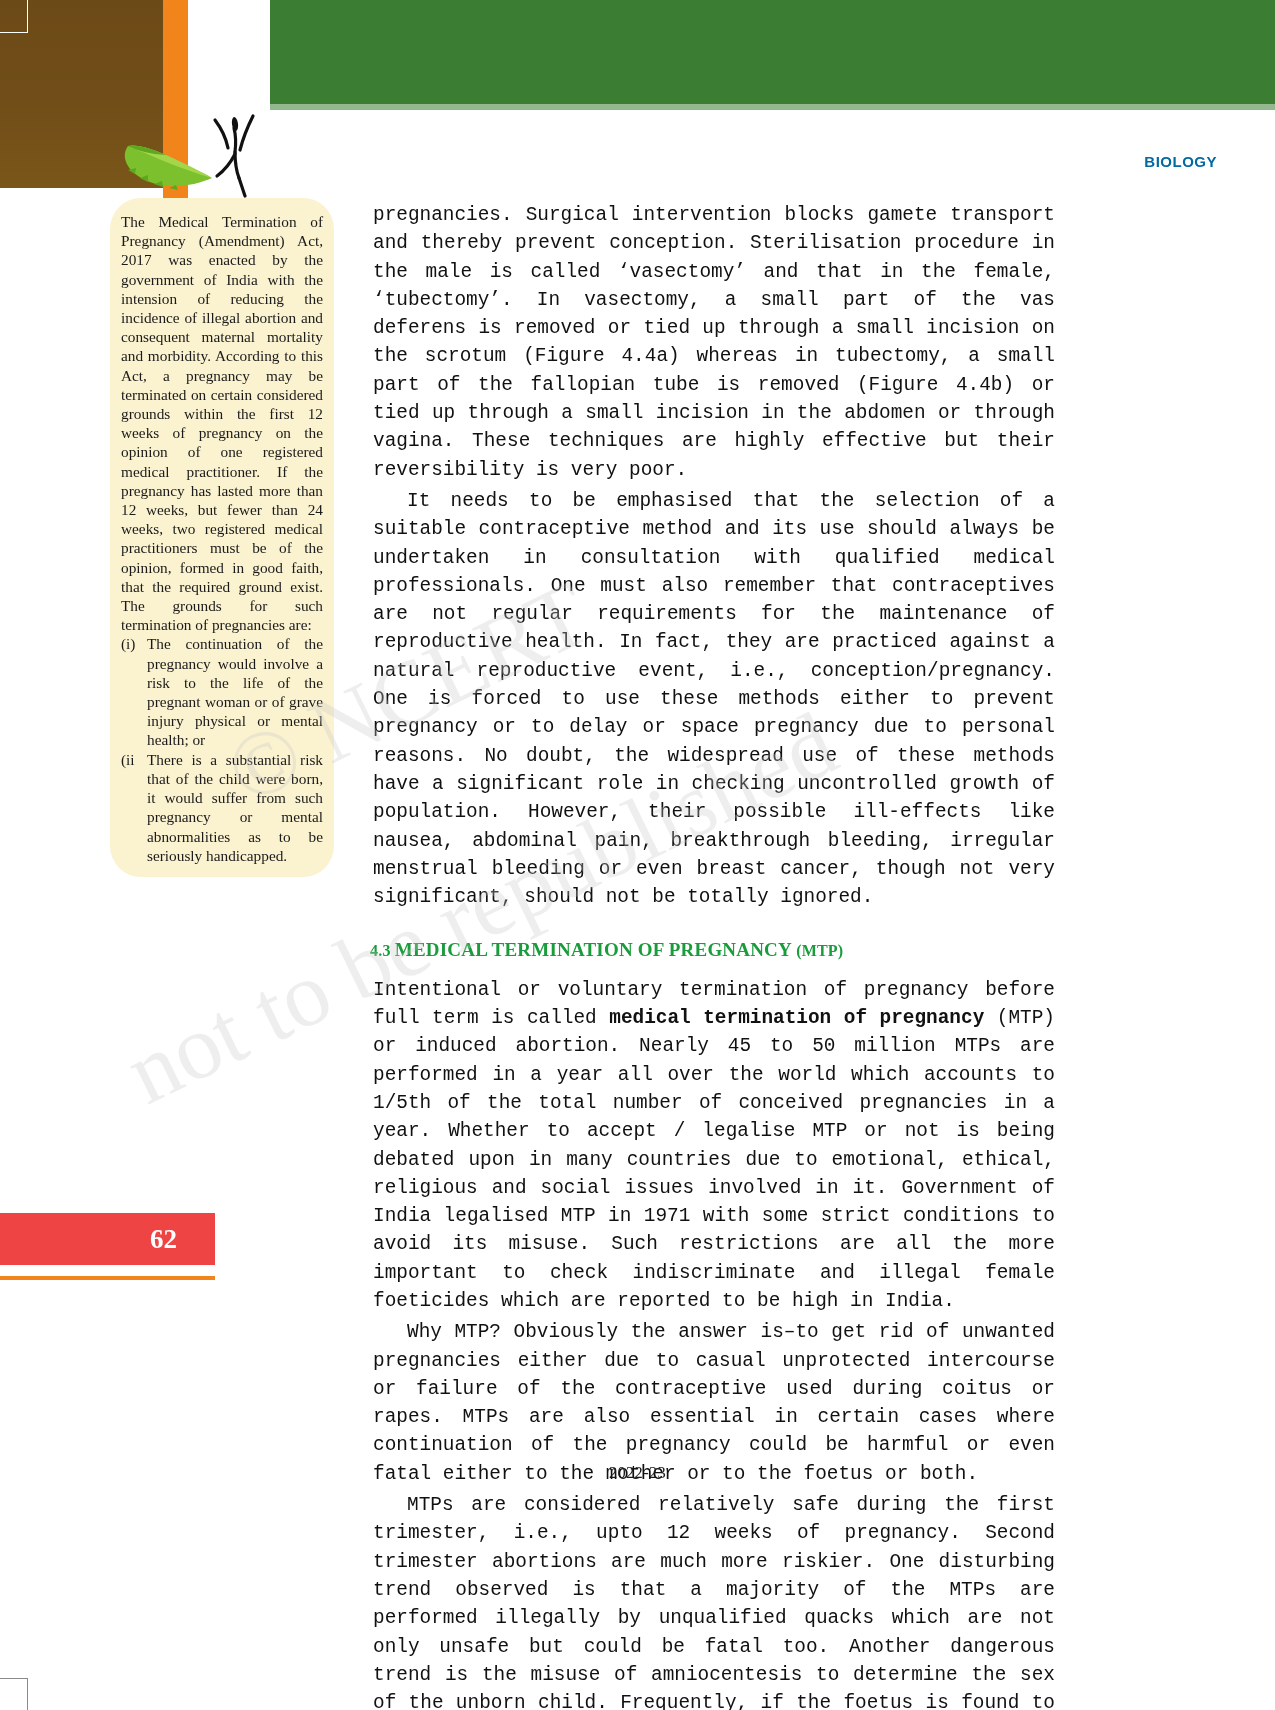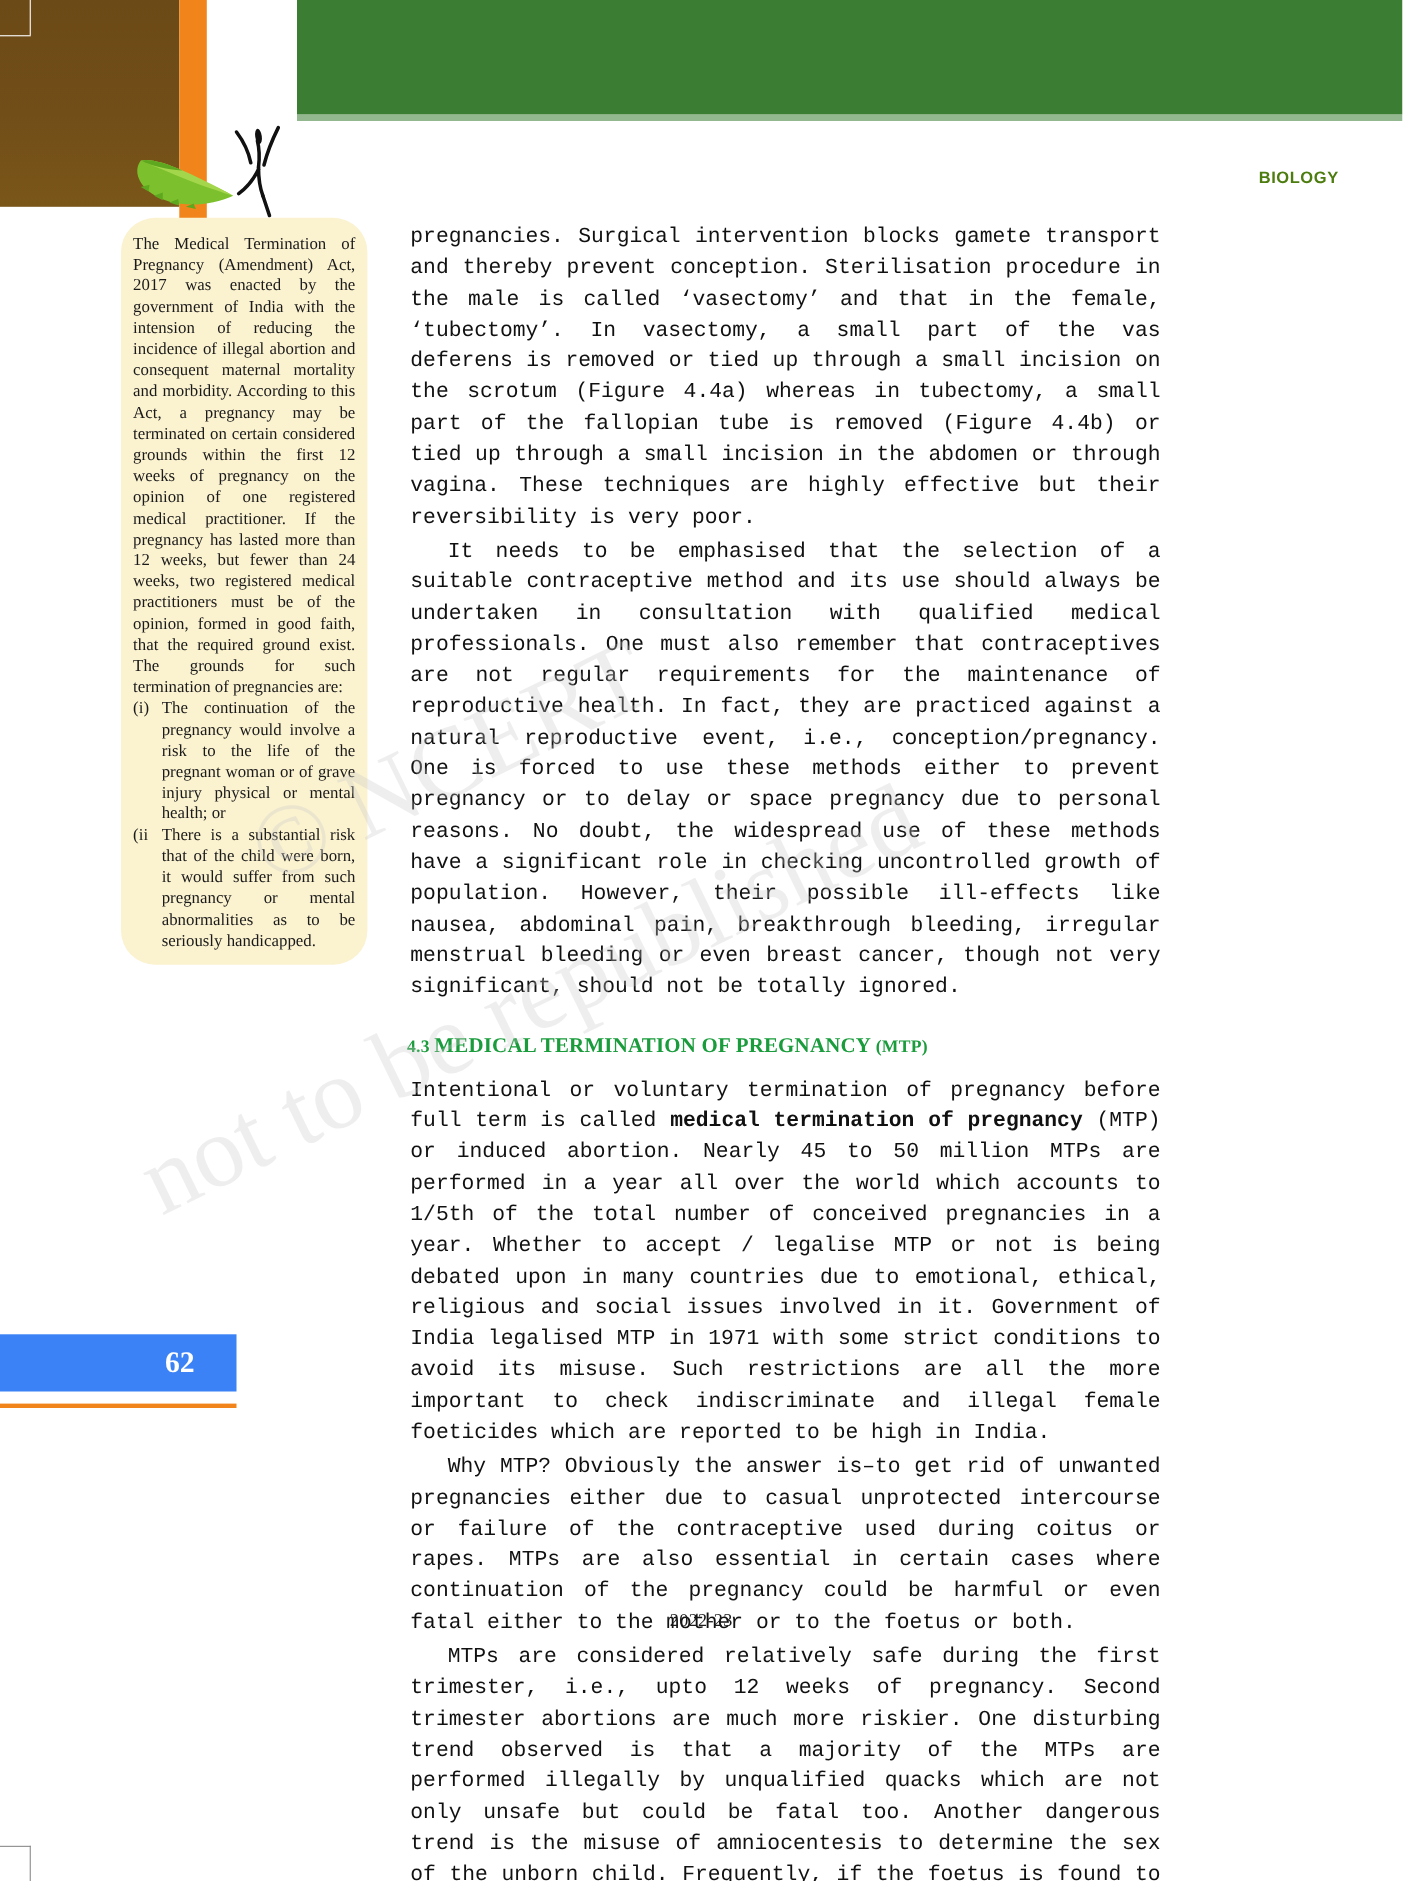--- a/index.html
+++ b/index.html
@@ -89,21 +89,21 @@
   }
 
   .running-head {
     position: absolute;
     right: 58px;
     top: 153px;
     font-family: "Liberation Sans", sans-serif;
     font-size: 15px;
     letter-spacing: .5px;
     font-weight: 700;
-    color: #4d7c0f;
+    color: #0369a1;
   }
 
   
   .side-note {
     position: absolute;
     left: 110px;
     top: 198px;
     width: 224px;
     background: #fbf2d0;
     padding: 14px 11px 12px 11px;
@@ -125,21 +125,21 @@
   }
   .side-note .list-body { flex: 1 1 auto; }
 
   
   .page-tab {
     position: absolute;
     left: 0;
     top: 1213px;
     width: 215px;
     height: 52px;
-    background: #3b82f6;
+    background: #ef4444;
     text-align: center;
   }
   .page-tab .num {
     position: absolute;
     right: 38px;
     top: 50%;
     transform: translateY(-50%);
     font-family: "Liberation Serif", serif;
     font-weight: 700;
     font-size: 27px;

